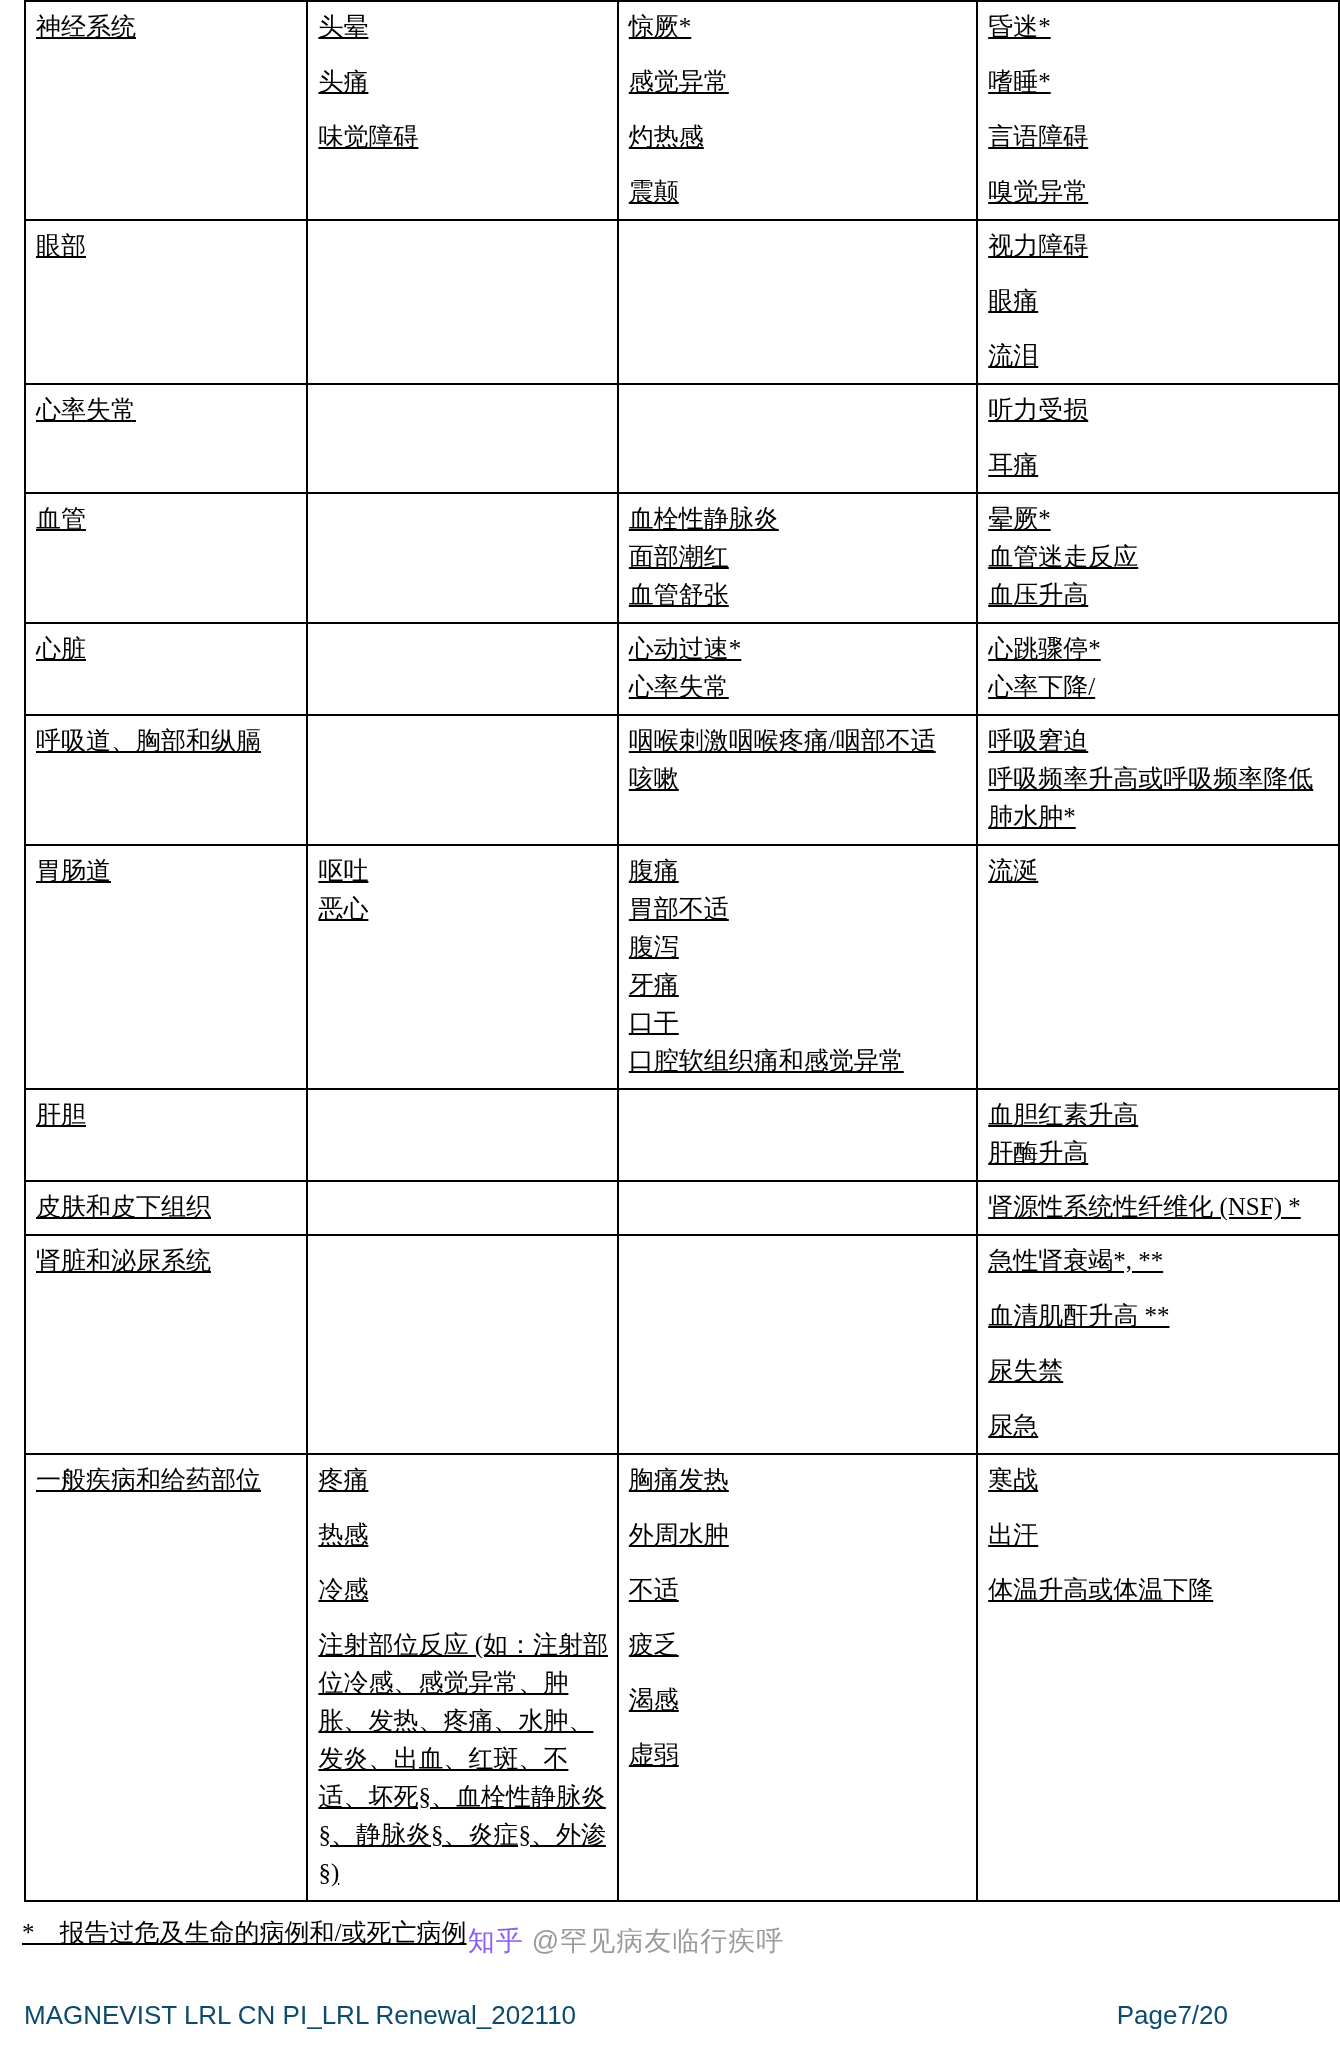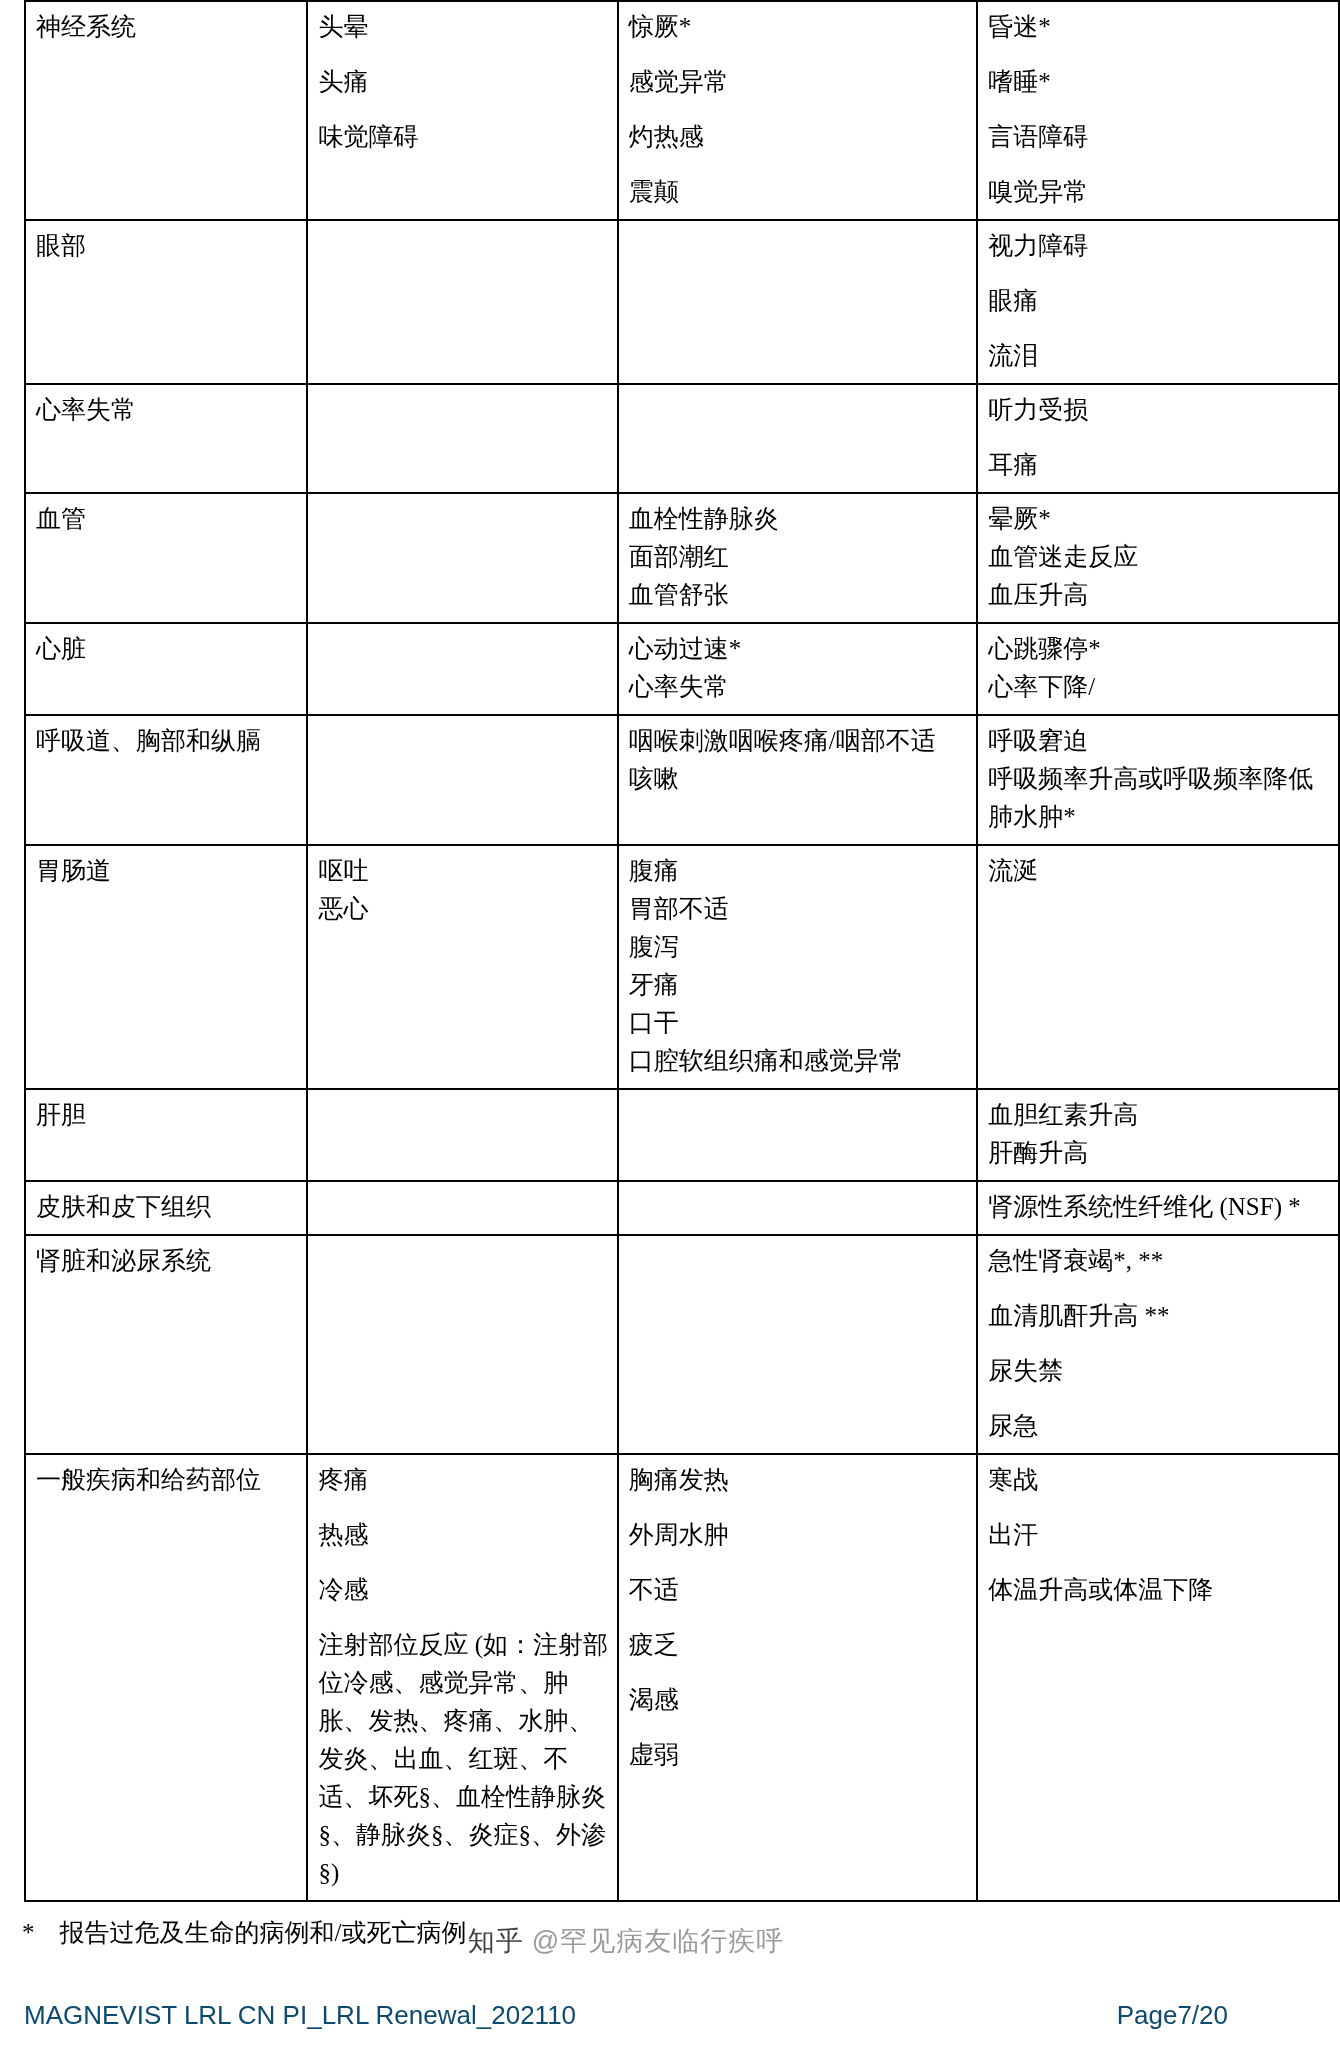--- a/index.html
+++ b/index.html
@@ -13,20 +13,21 @@
     font-family: "Liberation Serif", "DejaVu Serif", serif;
     color: #000000;
     position: relative;
     overflow: hidden;
   }
   .page {
     position: relative;
     width: 1252px;
     height: 2055px;
     box-sizing: border-box;
+    text-decoration: underline;
   }
   table.ae-table {
     border-collapse: collapse;
     width: 1316px;
     margin: 0 0 0 24px;
     table-layout: fixed;
   }
   table.ae-table td {
     border: 2px solid #000000;
     vertical-align: top;
@@ -60,21 +61,21 @@
     left: 0;
     right: 0;
     bottom: 96px;
     text-align: center;
     font-size: 27px;
     color: #9a9a9a;
     font-family: "Liberation Sans", "DejaVu Sans", sans-serif;
     letter-spacing: 1px;
   }
   .watermark .zh-mark {
-    color: #404040;
+    color: #8b5cf6;
     margin-right: 8px;
   }
   .footer {
     position: absolute;
     left: 24px;
     right: 24px;
     bottom: 24px;
     display: flex;
     justify-content: space-between;
     align-items: flex-end;

